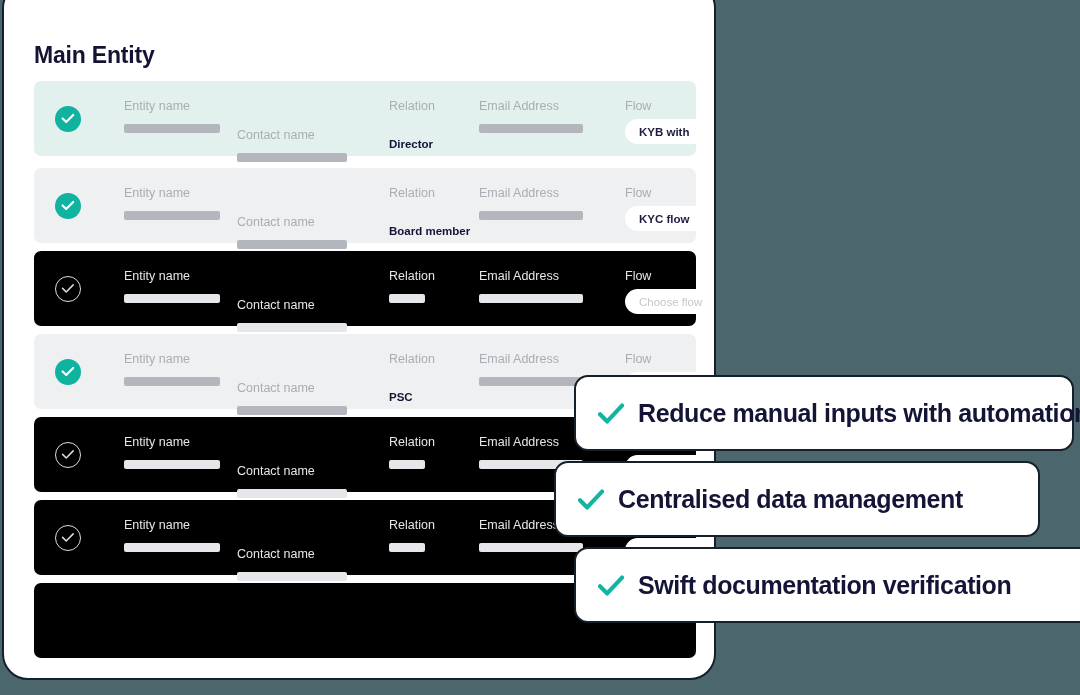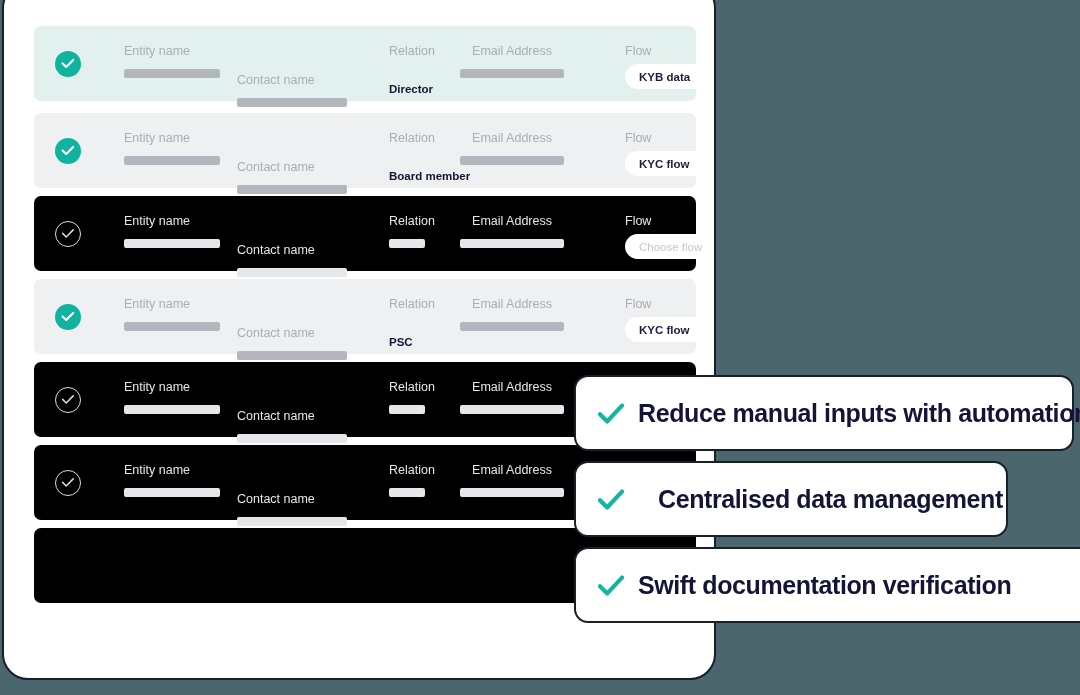--- a/index.html
+++ b/index.html
@@ -110,21 +110,21 @@
     color: #141437;
     font-weight: bold;
     white-space: nowrap;
     line-height: 13px;
   }
 
   
   .col-entity  { left: 30px;  width: 96px; }
   .col-contact { left: 143px; width: 110px; margin-top: 29px; }
   .col-relation{ left: 295px; width: 60px; }
-  .col-email   { left: 366px; width: 104px; text-align: center; }
+  .col-email   { left: 385px; width: 104px; }
   .col-flow    { left: 505px; width: 130px; margin-left: 26px; }
 
   .col-relation .bar { width: 36px; }
 
   
   .dropdown {
     margin-top: 5px;
     width: 118px;
     height: 25px;
     border-radius: 13px;
@@ -177,29 +177,30 @@
   .callout .ctext {
     font-size: 25px;
     font-weight: bold;
     color: #141437;
     letter-spacing: -0.4px;
     white-space: nowrap;
     padding-right: 24px;
   }
 
   #callout-0 { left: 574px; top: 375px;  width: 500px; }
-  #callout-1 { left: 574px; top: 461px;  width: 434px; gap: 20px; }
+  #callout-1 { left: 554px; top: 461px;  width: 486px; }
   #callout-2 { left: 574px; top: 547px;  width: 519px; }
 </style>
 </head>
 <body>
 
 <div id="panel">
   <div class="panel-inner">
 
+    <h1 class="section-title" id="title-main">Main Entity</h1>
     <div class="rows" id="rows-main">
         <div class="entity-row mint">
           <div class="check on">
             <svg width="14" height="11" viewBox="0 0 14 11">
               <path d="M1.6 5.4 L5.2 9 L12.2 1.9" fill="none" stroke="#ffffff" stroke-width="2.1" stroke-linecap="round" stroke-linejoin="round"></path>
             </svg>
           </div>
           <div class="fields">
             <div class="field col-entity">
               <div class="label">Entity name</div>
@@ -213,21 +214,21 @@
               <div class="label">Relation</div>
               <div class="value">Director</div>
             </div>
             <div class="field col-email">
               <div class="label">Email Address</div>
               <div class="bar"></div>
             </div>
             <div class="field col-flow">
               <div class="label">Flow</div>
               <div class="dropdown">
-                <span class="dd-text">KYB data</span>
+                <span class="dd-text">KYB with</span>
                 <span class="caret"></span>
               </div>
             </div>
           </div>
         </div>
       </div>
 
     <div class="rows" id="rows-other">
         <div class="entity-row grey">
           <div class="check on">

